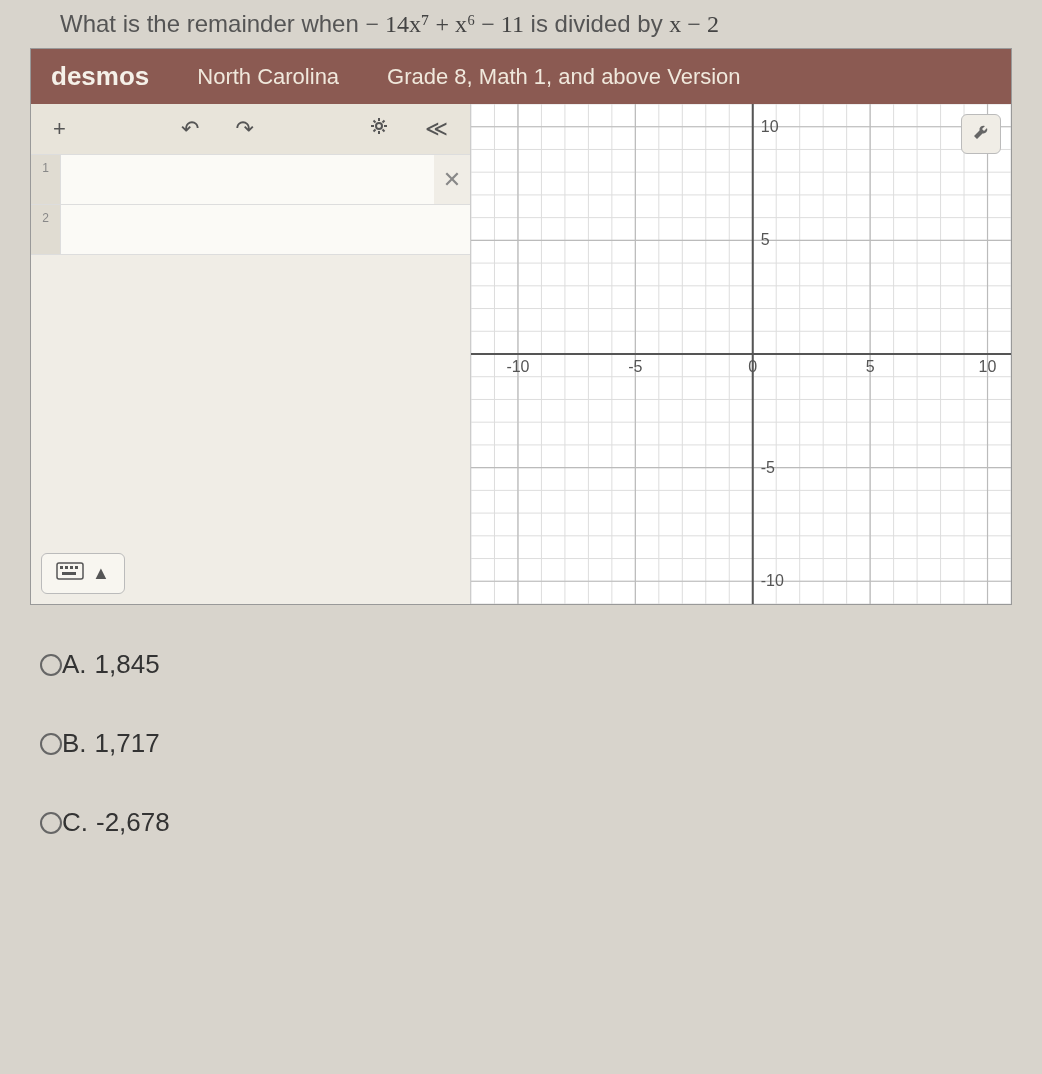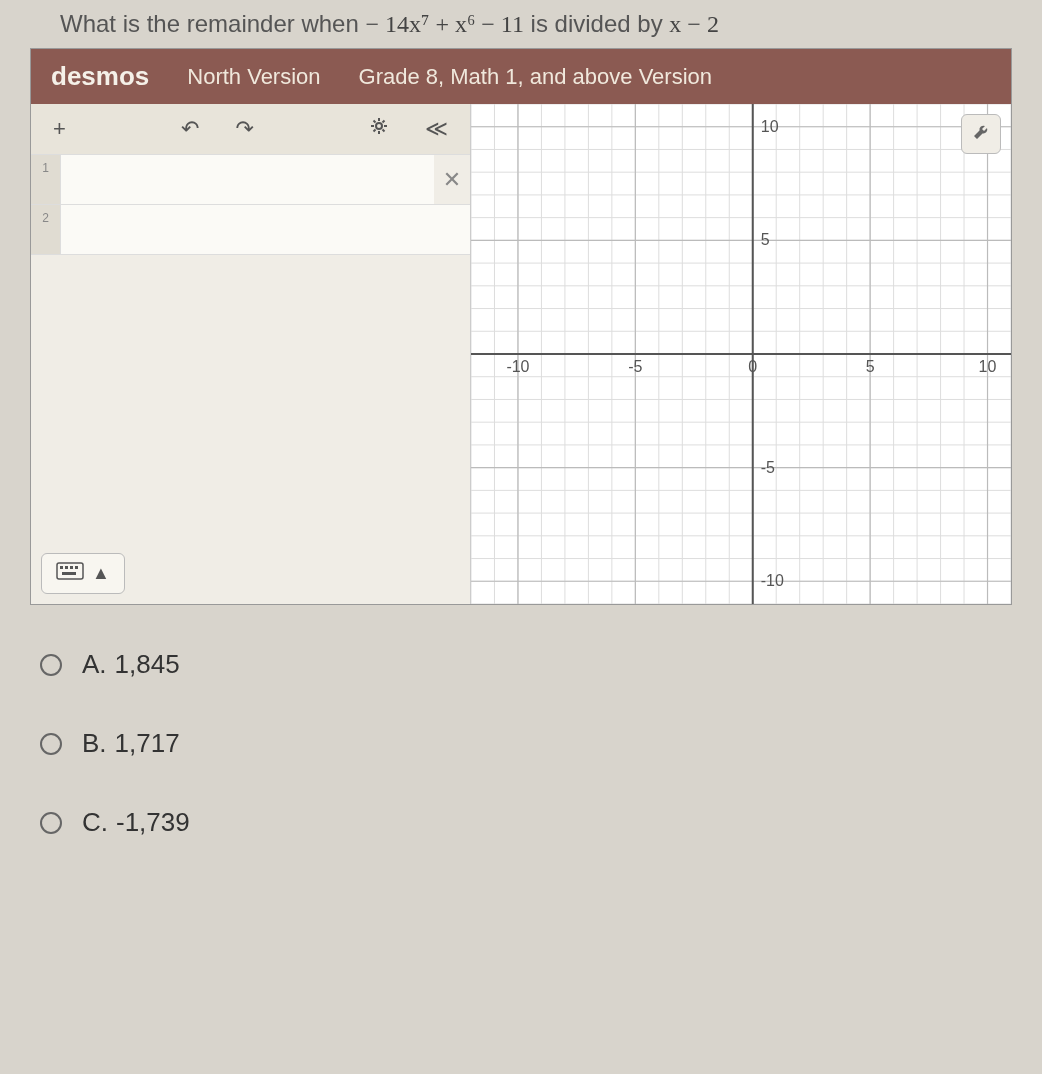--- a/index.html
+++ b/index.html
@@ -25,21 +25,21 @@
       border: 1px solid #999;
       background: #fff;
     }
     .desmos-header {
       background: #8b5a52;
       color: #f0e8dc;
       padding: 12px 20px;
       font-size: 22px;
       display: flex;
       align-items: center;
-      gap: 38px;
+      gap: 48px;
     }
     .desmos-logo {
       font-weight: bold;
       font-size: 26px;
       color: #f5f0e8;
     }
     .desmos-body {
       display: flex;
       height: 500px;
     }
@@ -138,21 +138,20 @@
       cursor: pointer;
       font-size: 18px;
       color: #555;
     }
     .answers {
       padding: 20px 30px;
     }
     .answer-option {
       display: flex;
       align-items: center;
-      gap: 20px;
       padding: 24px 10px;
       font-size: 26px;
       color: #333;
       cursor: pointer;
     }
     .radio {
       width: 22px;
       height: 22px;
       border: 2px solid #666;
       border-radius: 50%;
@@ -174,21 +173,21 @@
 <div class="question-bar">
   <span>What is the remainder when </span>
   <span class="math">− 14x⁷ + x⁶ − 11</span>
   <span> is divided by </span>
   <span class="math">x − 2</span>
 </div>
 
 <div class="desmos-container">
   <div class="desmos-header">
     <span class="desmos-logo">desmos</span>
-    <span>North Version</span>
+    <span>North Carolina</span>
     <span>Grade 8, Math 1, and above Version</span>
   </div>
   <div class="desmos-body">
     <div class="expression-panel">
       <div class="toolbar">
         <button class="toolbar-btn">+</button>
         <div class="toolbar-spacer"></div>
         <button class="toolbar-btn">↶</button>
         <button class="toolbar-btn">↷</button>
         <div class="toolbar-spacer"></div>
@@ -310,15 +309,15 @@
   <div class="answer-option">
     <span class="radio"></span>
     <span><span class="opt-letter">A.</span><span>1,845</span></span>
   </div>
   <div class="answer-option">
     <span class="radio"></span>
     <span><span class="opt-letter">B.</span><span>1,717</span></span>
   </div>
   <div class="answer-option">
     <span class="radio"></span>
-    <span><span class="opt-letter">C.</span><span>-1,739</span></span>
+    <span><span class="opt-letter">C.</span><span>-2,678</span></span>
   </div>
 </div>
 
 </body></html>

